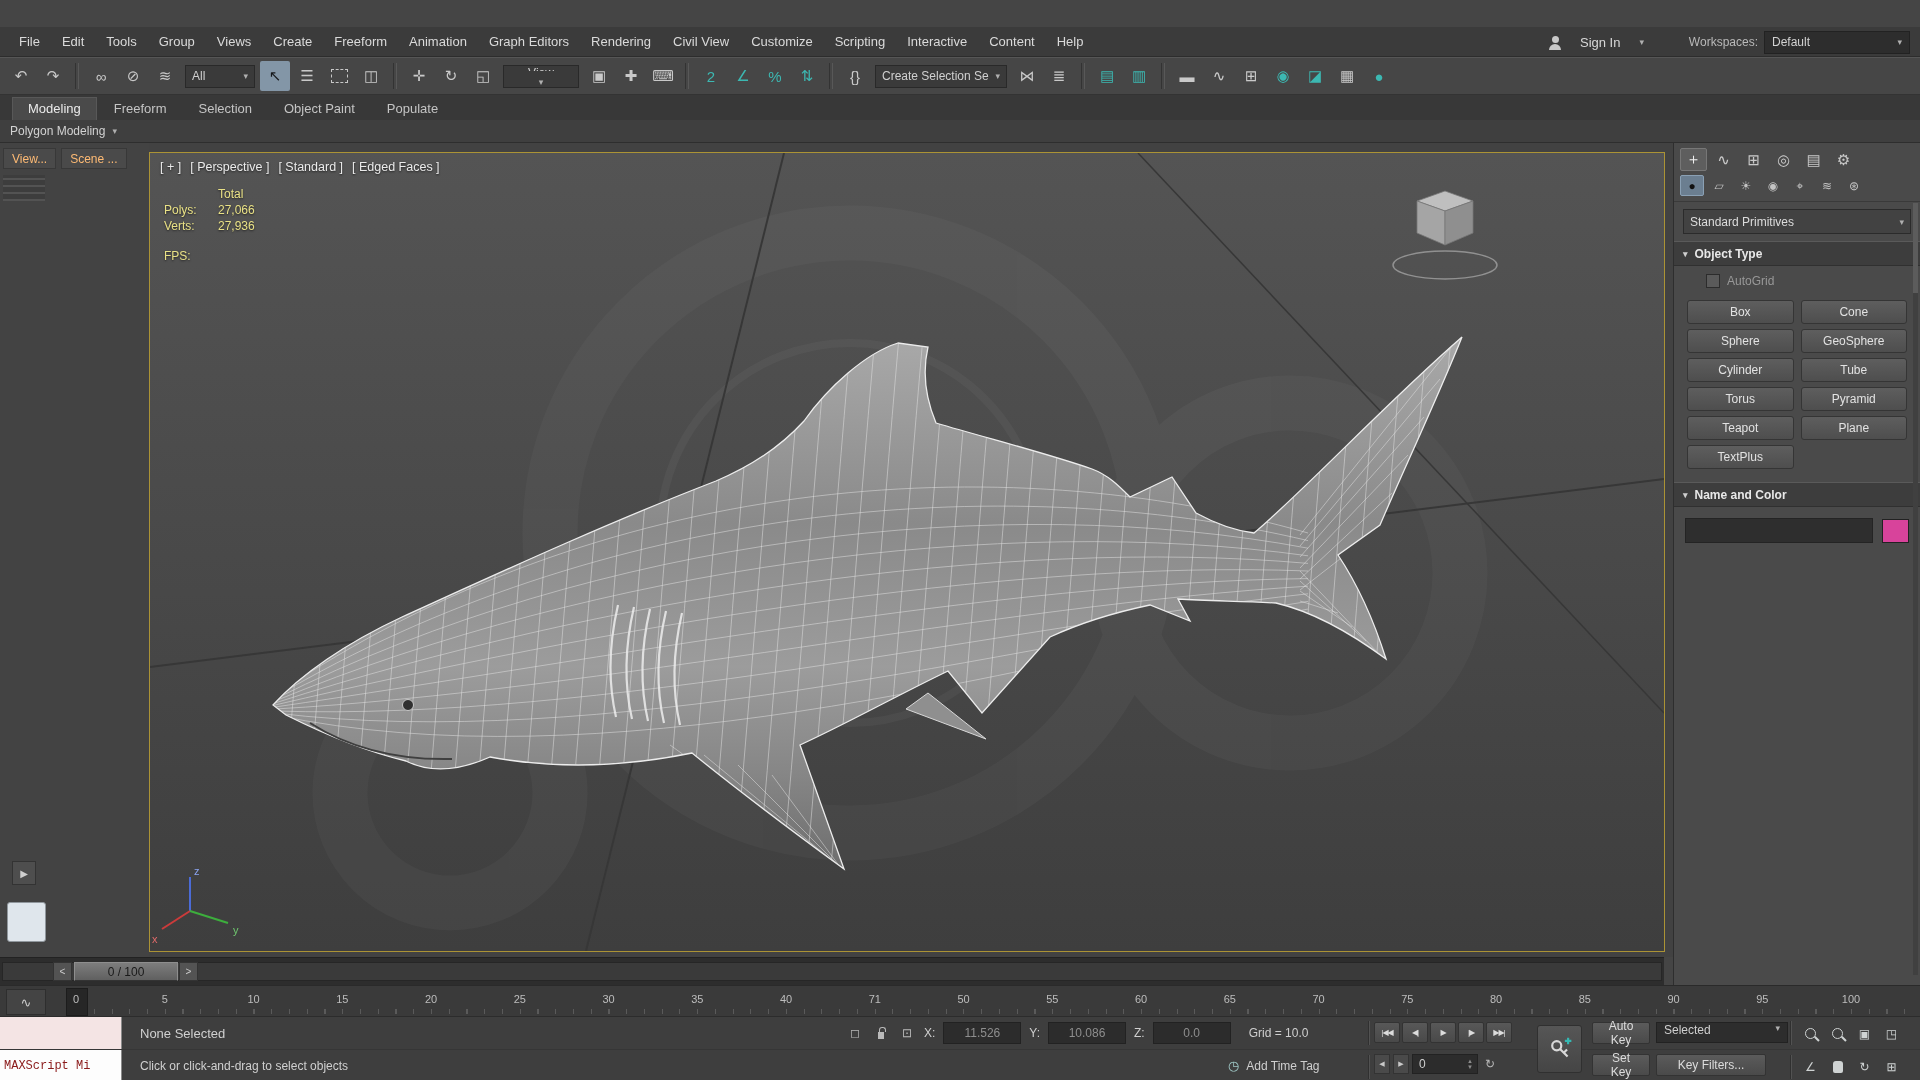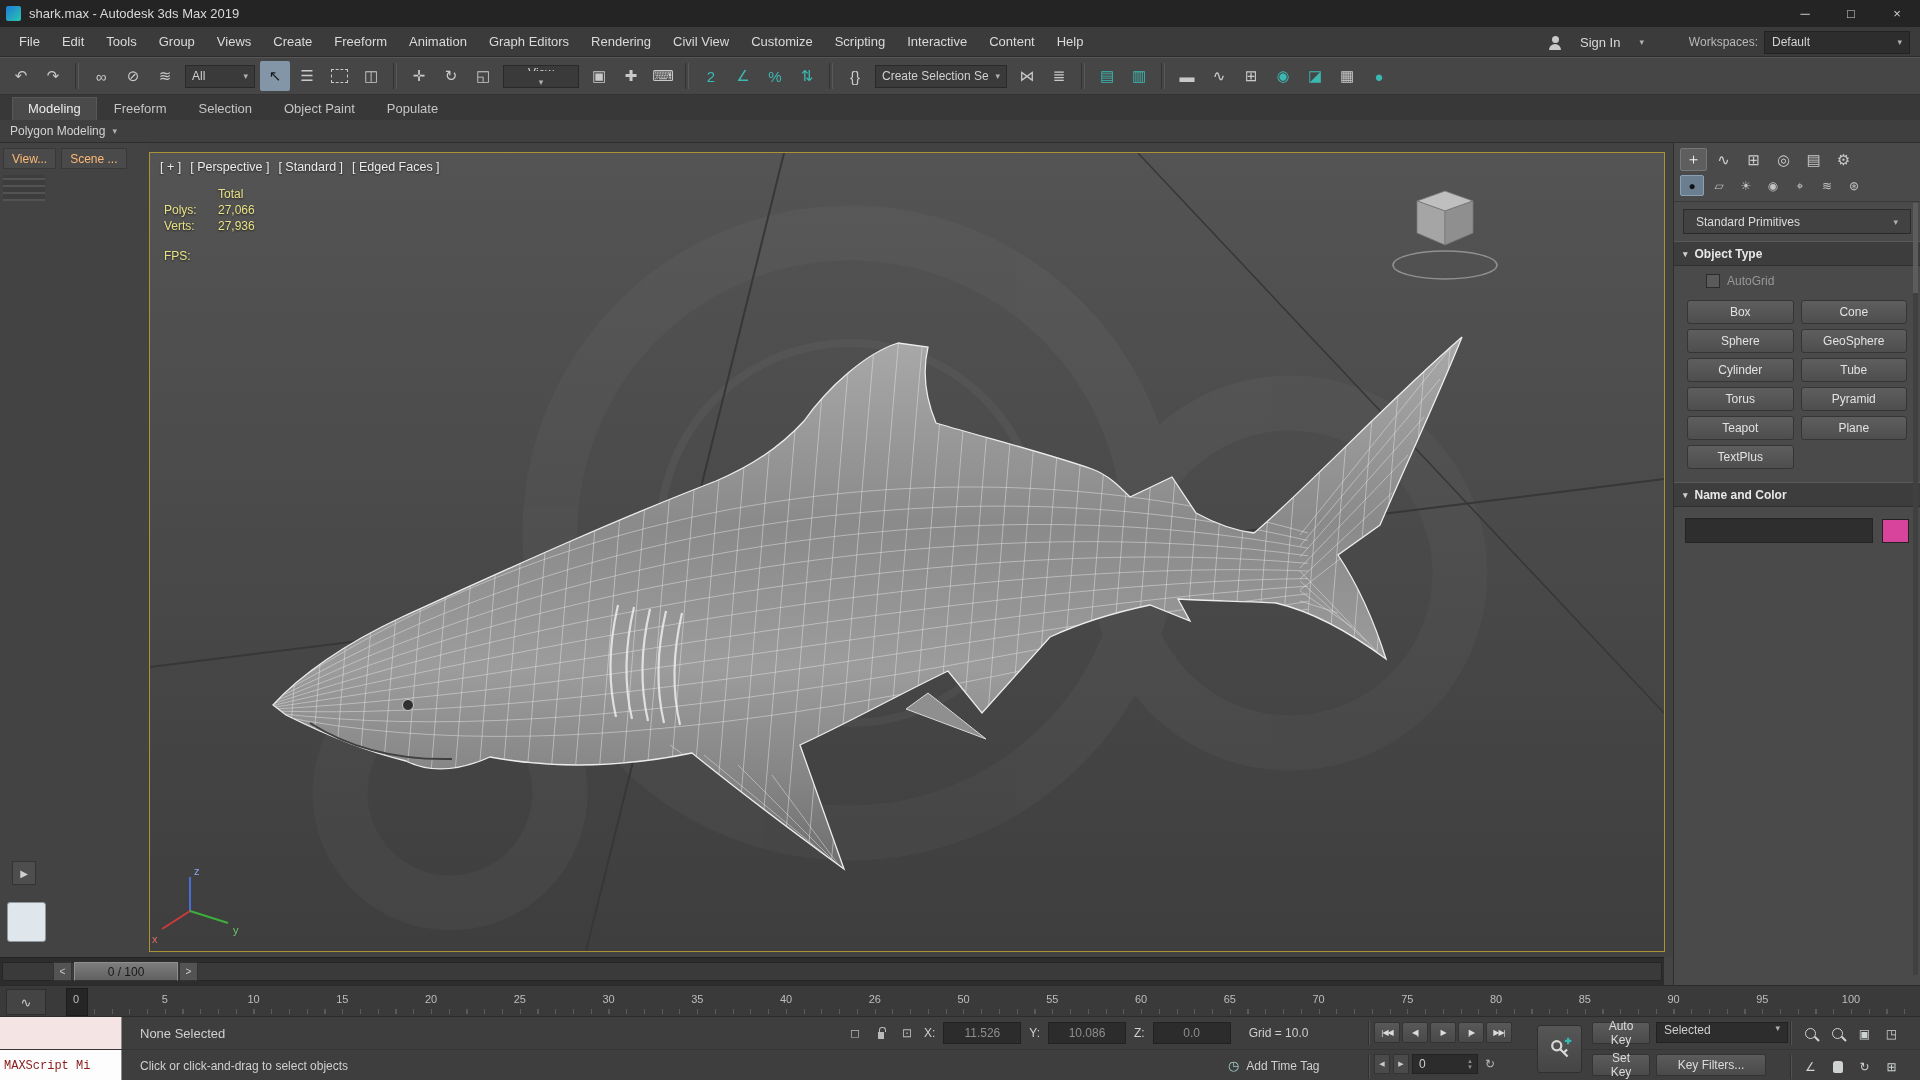--- a/index.html
+++ b/index.html
@@ -77,21 +77,21 @@
       border-left:1px solid #2e2e2e;box-sizing:border-box}
   .cp-tabs{display:flex;gap:3px;padding:5px 6px 2px}
   .cp-tab{width:27px;height:23px;display:flex;align-items:center;justify-content:center;border:none;
           background:transparent;color:#c9c9c9;font-size:15px;border-radius:2px;font-family:inherit}
   .cp-tab.active{background:#5e5e5e;color:#f0f0f0;border:1px solid #777}
   .cp-subtabs{display:flex;gap:3px;padding:2px 6px 5px;border-bottom:1px solid #3a3a3a}
   .cp-subtab{width:24px;height:21px;display:flex;align-items:center;justify-content:center;border:none;
              background:transparent;color:#c4c4c4;font-size:12px;border-radius:2px;font-family:inherit}
   .cp-subtab.active{background:#6b7e90;color:#111;border:1px solid #8aa0b4}
   .cp-dd{margin:7px 9px;height:23px;background:#424242;border:1px solid #2b2b2b;display:flex;
-         align-items:center;justify-content:space-between;padding:0 12px;color:#dcdcdc;font-size:12px}
+         align-items:center;justify-content:space-between;padding:0 6px;color:#dcdcdc;font-size:12px}
   .rollout-h{height:23px;background:#3d3d3d;border-top:1px solid #5a5a5a;border-bottom:1px solid #303030;
              display:flex;align-items:center;padding:0 9px;gap:7px;font-weight:bold;font-size:12px;color:#e8e8e8}
   .rollout-caret{font-size:9px;color:#cfcfcf}
   .autogrid{display:flex;align-items:center;gap:7px;color:#989898;font-size:12px;padding:8px 0 5px 32px}
   .checkbox{width:12px;height:12px;background:#5a5a5a;border:1px solid #2c2c2c}
   .obj-grid{display:grid;grid-template-columns:1fr 1fr;gap:5px 7px;padding:7px 13px 13px}
   .obj-btn{height:24px;background:linear-gradient(#5e5e5e,#4e4e4e);border:1px solid #353535;border-radius:3px;
            font-size:12px;color:#e2e2e2;display:flex;align-items:center;justify-content:center;font-family:inherit}
   .name-color-row{display:flex;gap:9px;padding:11px 11px;align-items:center}
   .nc-input{flex:1;height:21px;background:#2e2e2e;border:1px solid #242424;color:#ddd;font-family:inherit}
@@ -158,29 +158,20 @@
   .i-mag{position:relative;width:9px;height:9px;border:1.6px solid #cfd3d3;border-radius:50%;display:inline-block}
   .i-mag::after{content:"";position:absolute;width:6px;height:1.6px;background:#cfd3d3;transform:rotate(45deg);right:-5px;bottom:-2px}
   .i-hand{width:10px;height:12px;background:#cfd3d3;border-radius:3px 3px 2px 2px;display:inline-block}
   .vsep{position:absolute;top:4px;width:1px;height:24px;background:#303030;border-right:1px solid #525252}
 </style>
 </head>
 <body>
 
 <div id="app">
 
-  <div class="titlebar">
-    <span class="app-logo"></span>
-    <span class="title-text">shark.max - Autodesk 3ds Max 2019</span>
-    <div class="win-controls">
-      <button class="win-btn">─</button>
-      <button class="win-btn">□</button>
-      <button class="win-btn">×</button>
-    </div>
-  </div>
 
   <div class="menubar">
     <div style="display:flex">
 
     <span class="menu-item">File</span>
         <span class="menu-item">Edit</span>
         <span class="menu-item">Tools</span>
         <span class="menu-item">Group</span>
         <span class="menu-item">Views</span>
         <span class="menu-item">Create</span>
@@ -515,21 +506,21 @@
     <div class="ruler-marker"></div>
   <span class="tick" style="left: 76px;">0</span>
       <span class="tick" style="left: 164.75px;">5</span>
       <span class="tick" style="left: 253.5px;">10</span>
       <span class="tick" style="left: 342.25px;">15</span>
       <span class="tick" style="left: 431px;">20</span>
       <span class="tick" style="left: 519.75px;">25</span>
       <span class="tick" style="left: 608.5px;">30</span>
       <span class="tick" style="left: 697.25px;">35</span>
       <span class="tick" style="left: 786px;">40</span>
-      <span class="tick" style="left: 874.75px;">26</span>
+      <span class="tick" style="left: 874.75px;">71</span>
       <span class="tick" style="left: 963.5px;">50</span>
       <span class="tick" style="left: 1052.25px;">55</span>
       <span class="tick" style="left: 1141px;">60</span>
       <span class="tick" style="left: 1229.75px;">65</span>
       <span class="tick" style="left: 1318.5px;">70</span>
       <span class="tick" style="left: 1407.25px;">75</span>
       <span class="tick" style="left: 1496px;">80</span>
       <span class="tick" style="left: 1584.75px;">85</span>
       <span class="tick" style="left: 1673.5px;">90</span>
       <span class="tick" style="left: 1762.25px;">95</span>

